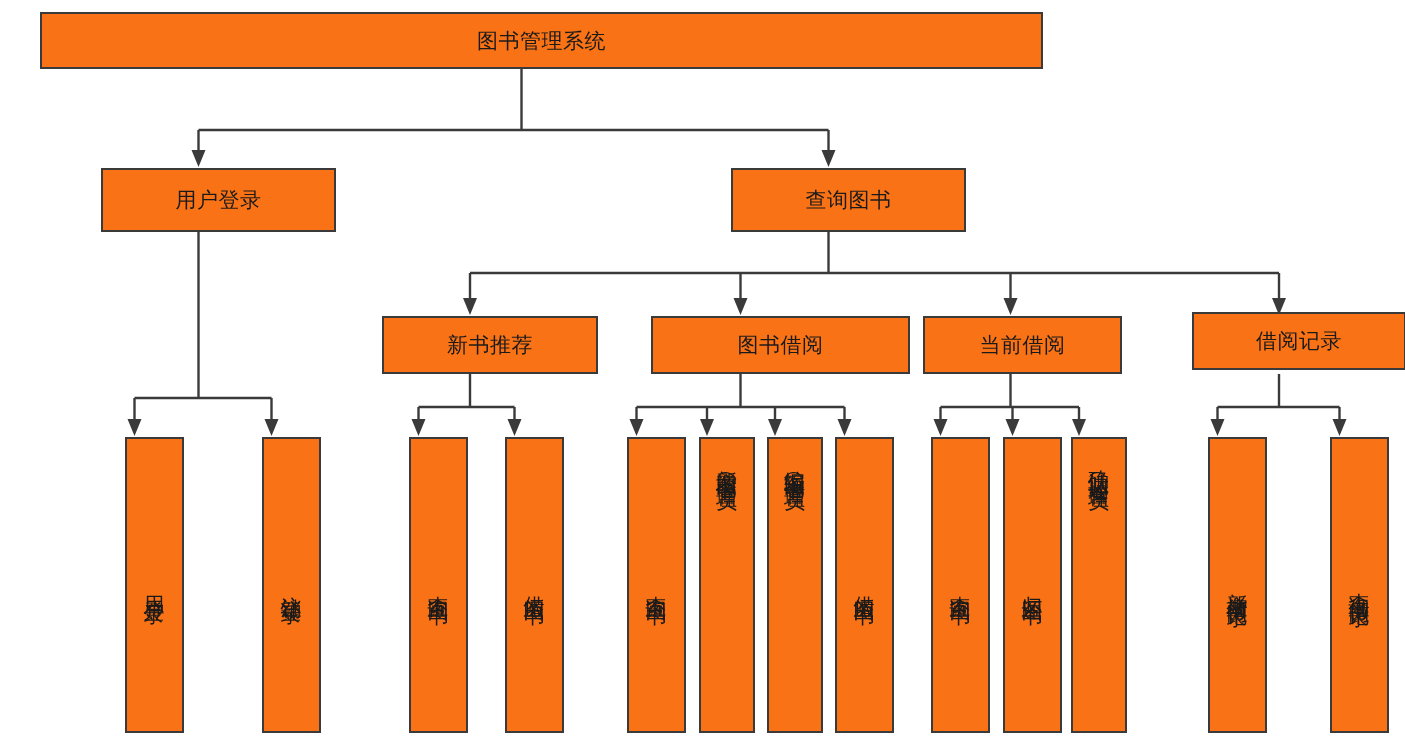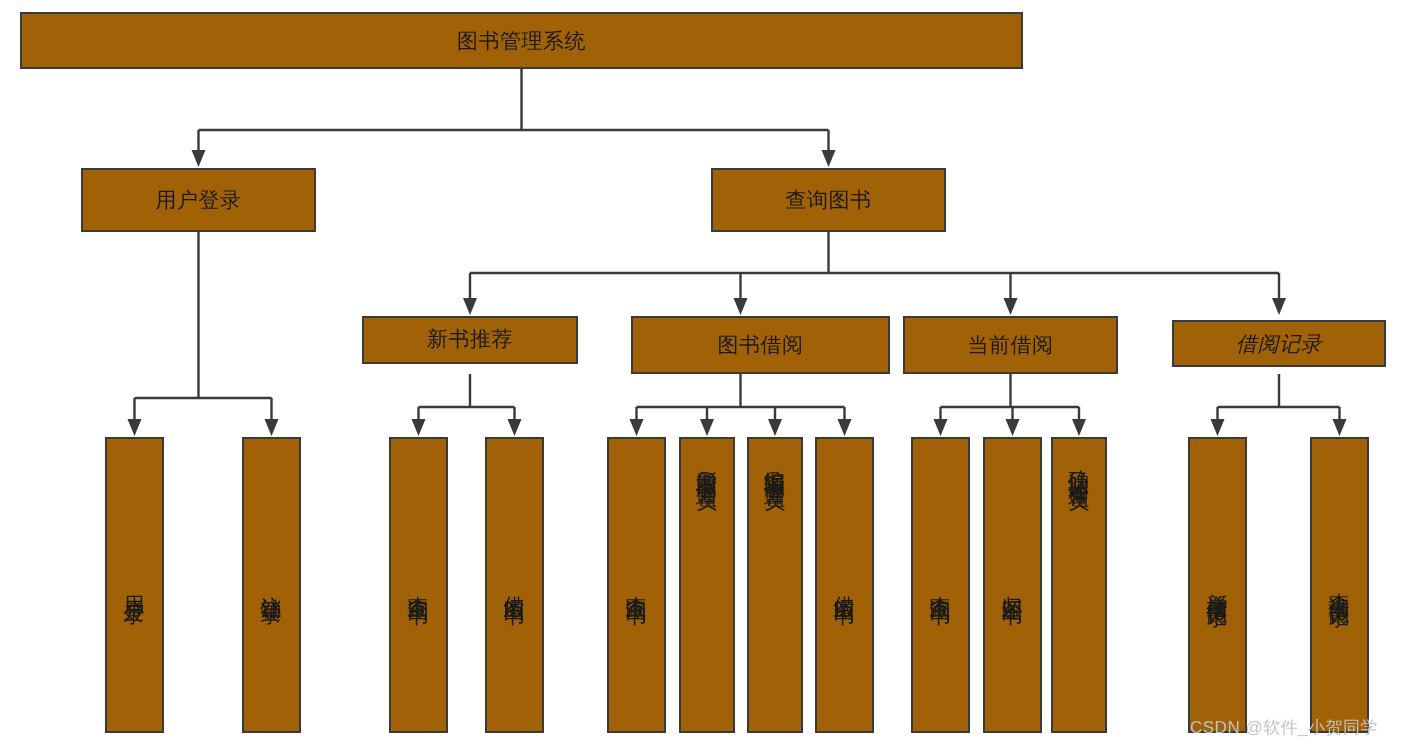--- a/index.html
+++ b/index.html
@@ -13,26 +13,27 @@
   #canvas {
     position: relative;
     width: 1405px;
     height: 747px;
     background: #ffffff;
     overflow: hidden;
   }
   .node {
     position: absolute;
     box-sizing: border-box;
-    background: #a16207;
+    background: #f97316;
     border: 2px solid #3a3a3a;
     display: flex;
     align-items: center;
     justify-content: center;
     color: #1a1a1a;
+    margin-left: 20px;
   }
   .node-label {
     display: block;
     text-align: center;
     line-height: 1.12;
     letter-spacing: 0.5px;
     white-space: pre;
   }
   .node.horizontal .node-label {
     font-size: 21px;
@@ -139,30 +140,30 @@
   <div id="nodes-layer">
       <div class="node horizontal" style="left: 20px; top: 12px; width: 1003px; height: 57px;">
         <span class="node-label">图书管理系统</span>
       </div>
       <div class="node horizontal" style="left: 81px; top: 168px; width: 235px; height: 64px;">
         <span class="node-label">用户登录</span>
       </div>
       <div class="node horizontal" style="left: 711px; top: 168px; width: 235px; height: 64px;">
         <span class="node-label">查询图书</span>
       </div>
-      <div class="node horizontal" style="left: 362px; top: 316px; width: 216px; height: 48px; font-family: Liberation Serif, serif;">
+      <div class="node horizontal" style="left: 362px; top: 316px; width: 216px; height: 58px;">
         <span class="node-label">新书推荐</span>
       </div>
       <div class="node horizontal" style="left: 631px; top: 316px; width: 259px; height: 58px;">
         <span class="node-label">图书借阅</span>
       </div>
-      <div class="node horizontal" style="left: 903px; top: 316px; width: 215px; height: 58px;">
+      <div class="node horizontal" style="left: 903px; top: 316px; width: 199px; height: 58px;">
         <span class="node-label">当前借阅</span>
       </div>
-      <div class="node horizontal" style="left: 1172px; top: 320px; width: 214px; height: 47px; font-style: italic;">
+      <div class="node horizontal" style="left: 1172px; top: 312px; width: 214px; height: 58px;">
         <span class="node-label">借阅记录</span>
       </div>
       <div class="node vertical centered" style="left: 105px; top: 437px; width: 59px; height: 296px;">
         <span class="node-label">用户登录</span>
       </div>
       <div class="node vertical centered" style="left: 242px; top: 437px; width: 59px; height: 296px;">
         <span class="node-label">注销登录</span>
       </div>
       <div class="node vertical centered" style="left: 389px; top: 437px; width: 59px; height: 296px;">
         <span class="node-label">查询图书</span>
@@ -191,14 +192,13 @@
       <div class="node vertical" style="left: 1051px; top: 437px; width: 56px; height: 296px;">
         <span class="node-label">确认归还（管理员）</span>
       </div>
       <div class="node vertical centered" style="left: 1188px; top: 437px; width: 59px; height: 296px;">
         <span class="node-label">新增借阅记录</span>
       </div>
       <div class="node vertical centered" style="left: 1310px; top: 437px; width: 59px; height: 296px;">
         <span class="node-label">查询借阅记录</span>
       </div>
     </div>
-  <div class="watermark" style="left:1190px; top:716px;">CSDN @软件_小贺同学</div>
 </div>
 
 </body></html>

